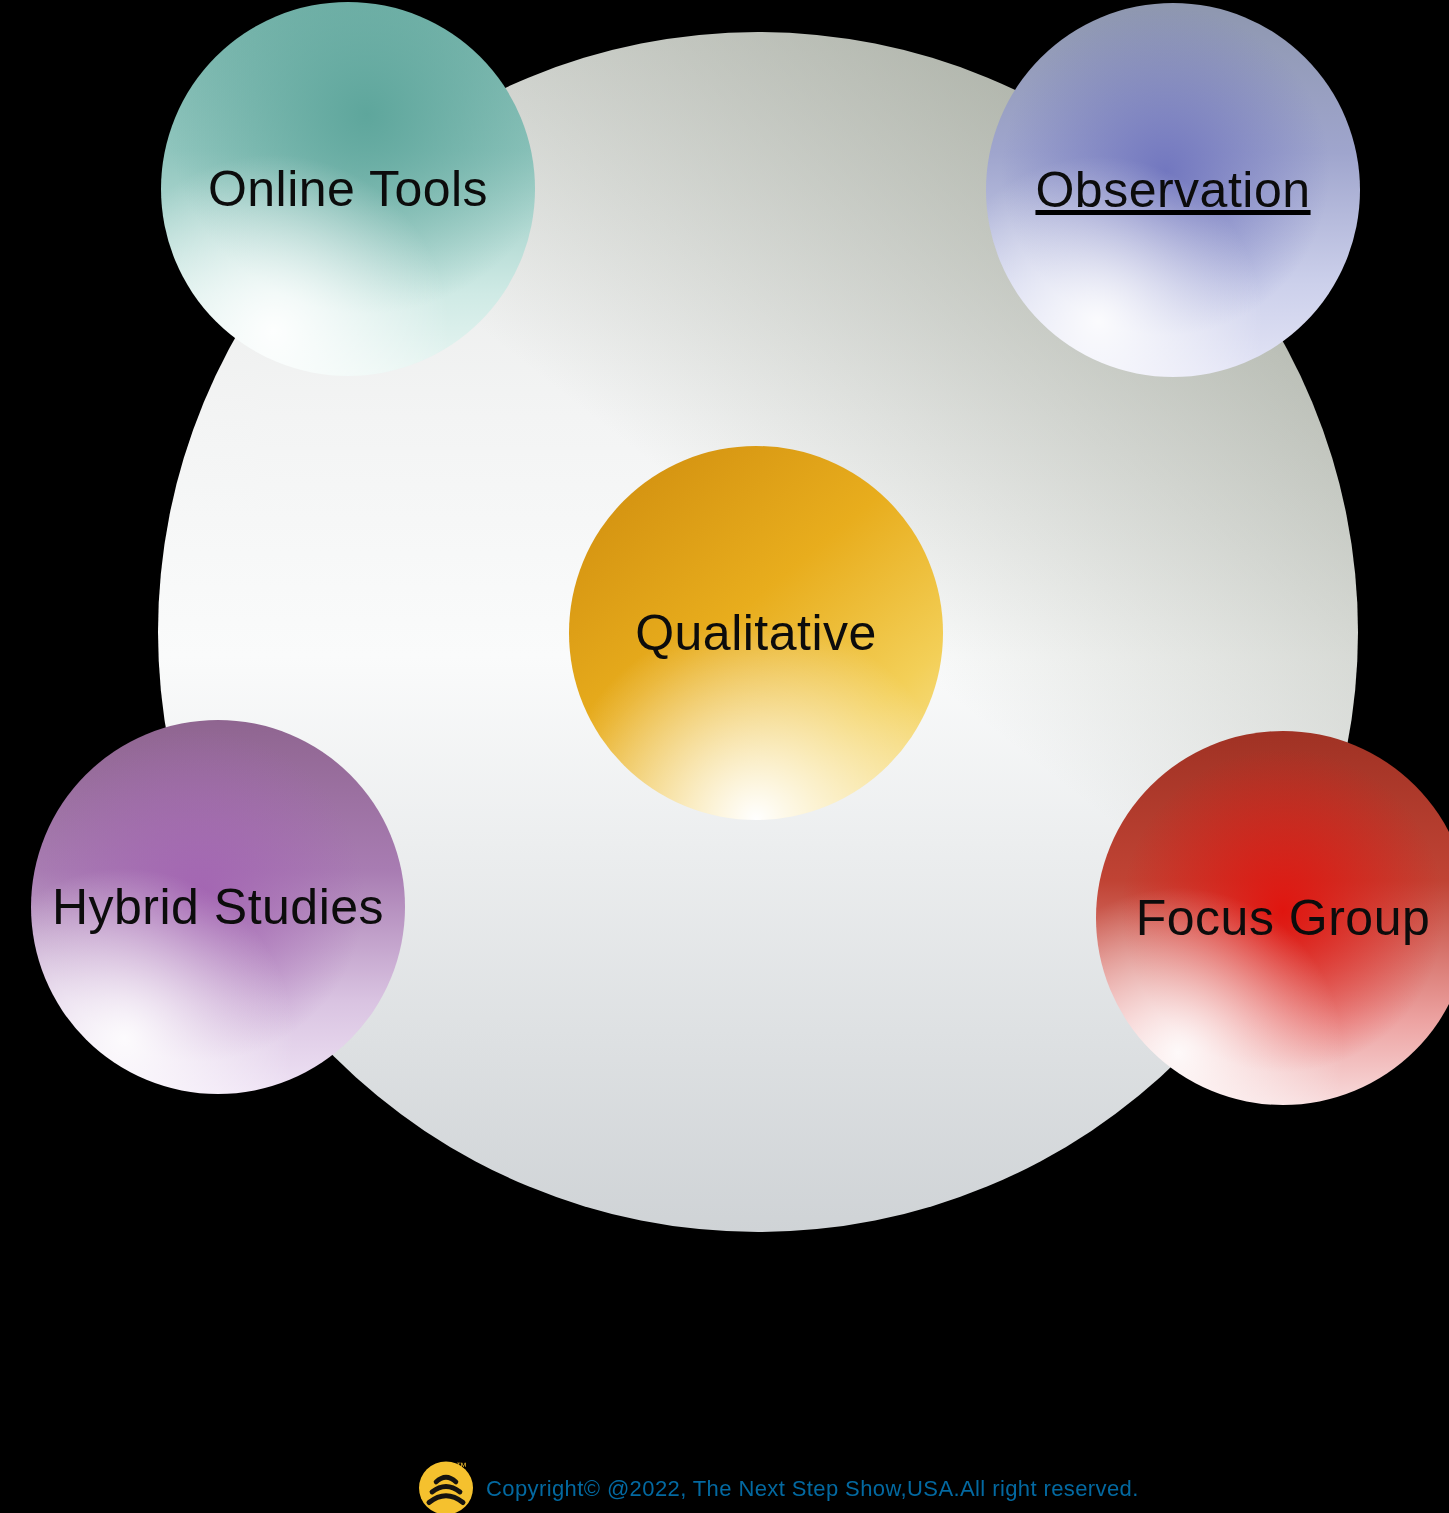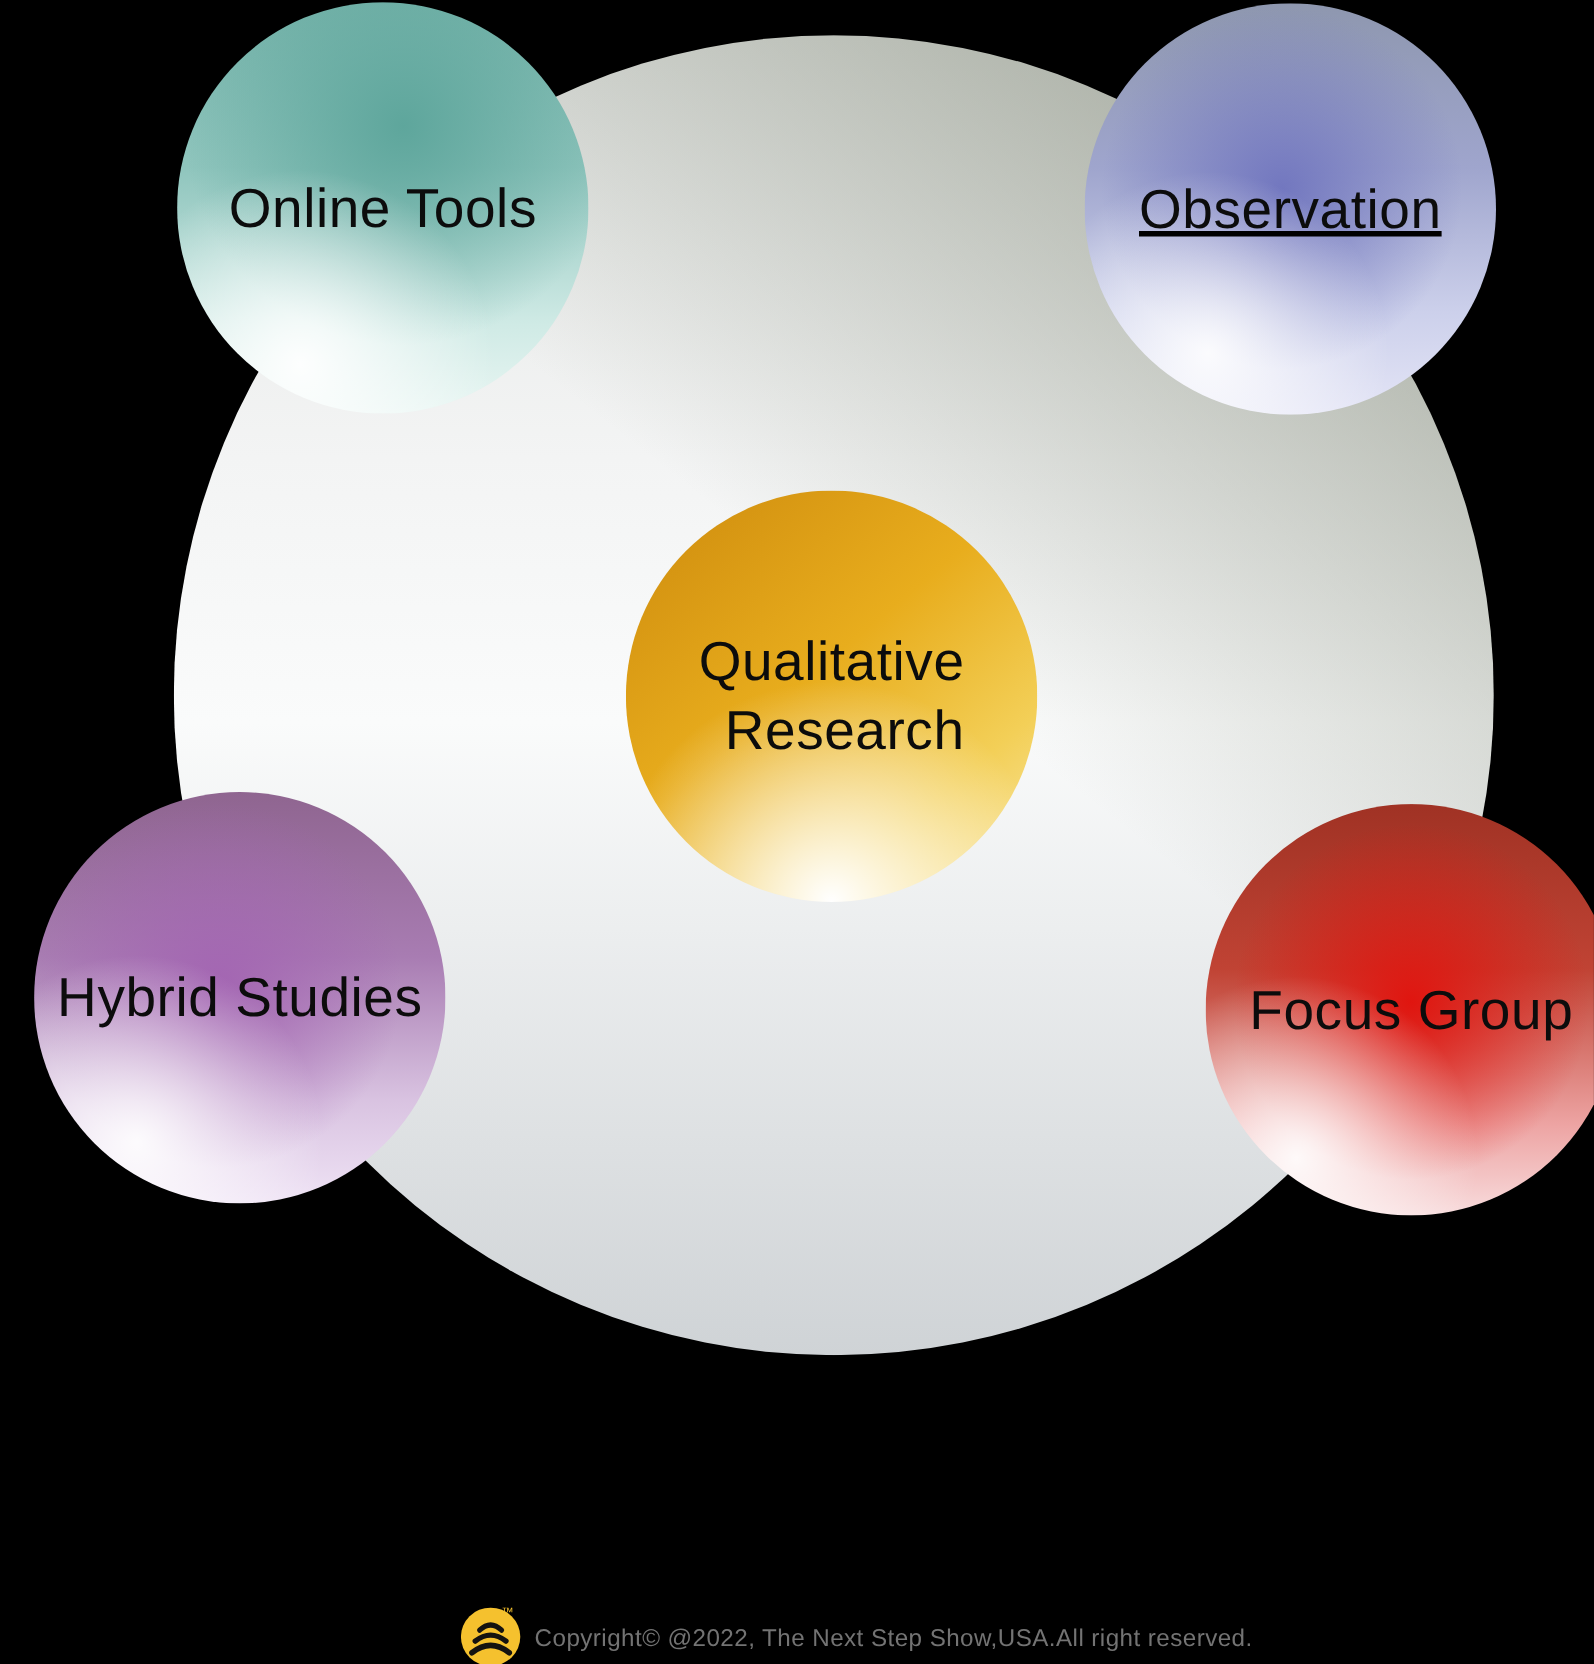--- a/index.html
+++ b/index.html
@@ -91,21 +91,21 @@
     flex: 0 0 auto;
   }
   #brand-logo .tm {
     position: absolute;
     top: -1px; right: 8px;
     color: #f5c12e;
     font-size: 11px;
     letter-spacing: 0;
   }
   #copyright {
-    color: #737373;
+    color: #0369a1;
     font-size: 22px;
     letter-spacing: 0.4px;
     white-space: nowrap;
   }
 </style>
 </head>
 <body>
 
 <div id="canvas">
 
@@ -115,21 +115,20 @@
     <div class="label">Online Tools</div>
   </div>
 
   <div id="node-observation" class="circle">
     <div class="label">Observation</div>
   </div>
 
   <div id="node-center" class="circle">
     <div class="label">
       <span class="line">Qualitative</span>
-      <span class="line">Research</span>
     </div>
   </div>
 
   <div id="node-focus-group" class="circle">
     <div class="label">Focus Group</div>
   </div>
 
   <div id="node-hybrid-studies" class="circle">
     <div class="label">Hybrid Studies</div>
   </div>

